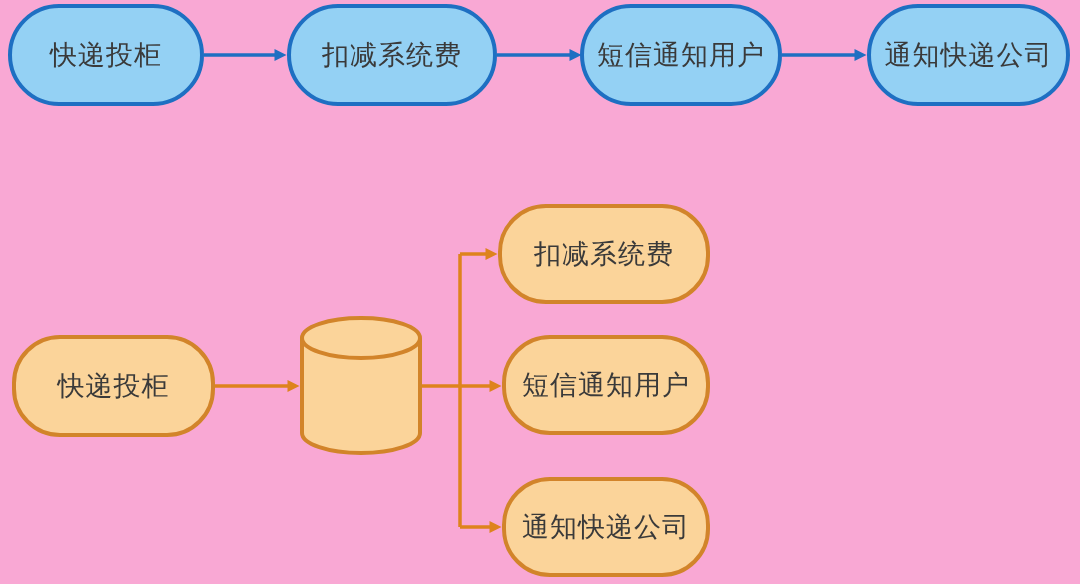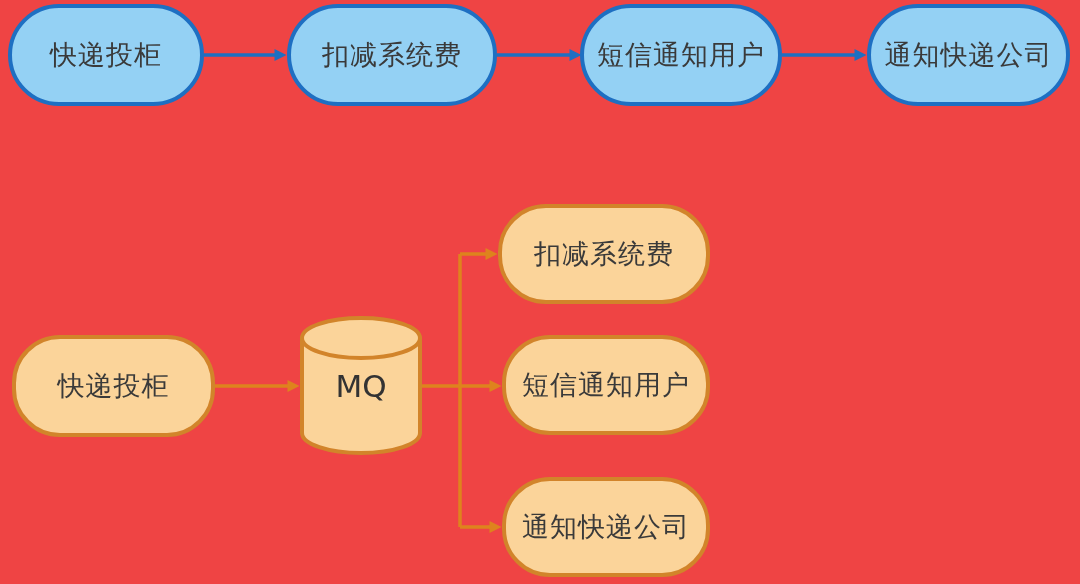--- a/index.html
+++ b/index.html
@@ -1,20 +1,20 @@
 <!DOCTYPE html>
 <html><head>
 <meta charset="utf-8">
 <style>
   html, body { margin: 0; padding: 0; background: #ffffff; }
   .canvas {
     position: relative;
     width: 1080px;
     height: 584px;
-    background: #ef4444;
+    background: #f9a8d4;
     overflow: hidden;
     font-family: "DejaVu Sans", "Liberation Sans", sans-serif;
   }
   .connector-svg {
     position: absolute;
     left: 0; top: 0;
     width: 1080px; height: 584px;
     pointer-events: none;
   }
   .node {
@@ -101,23 +101,20 @@
     <span>短信通知用户</span>
   </div>
   <div class="node blue n-sync-3">
     <span>通知快递公司</span>
   </div>
 
   <div class="node orange n-producer">
     <span>快递投柜</span>
   </div>
 
-  <div class="mq-label">
-    <span>MQ</span>
-  </div>
 
   <div class="node orange n-consumer-0">
     <span>扣减系统费</span>
   </div>
   <div class="node orange n-consumer-1">
     <span>短信通知用户</span>
   </div>
   <div class="node orange n-consumer-2">
     <span>通知快递公司</span>
   </div>

